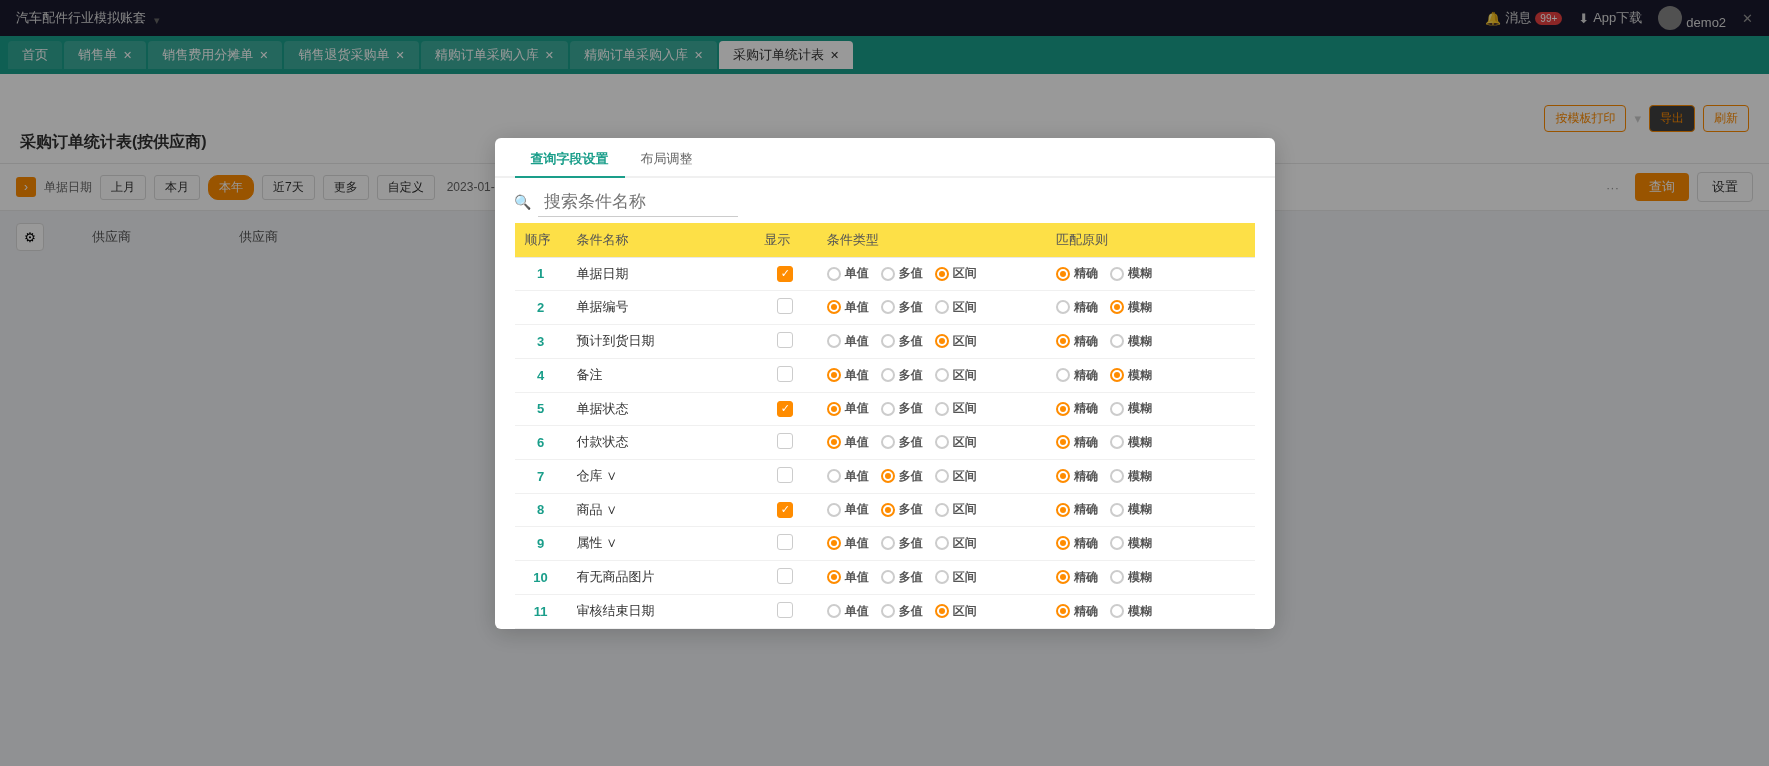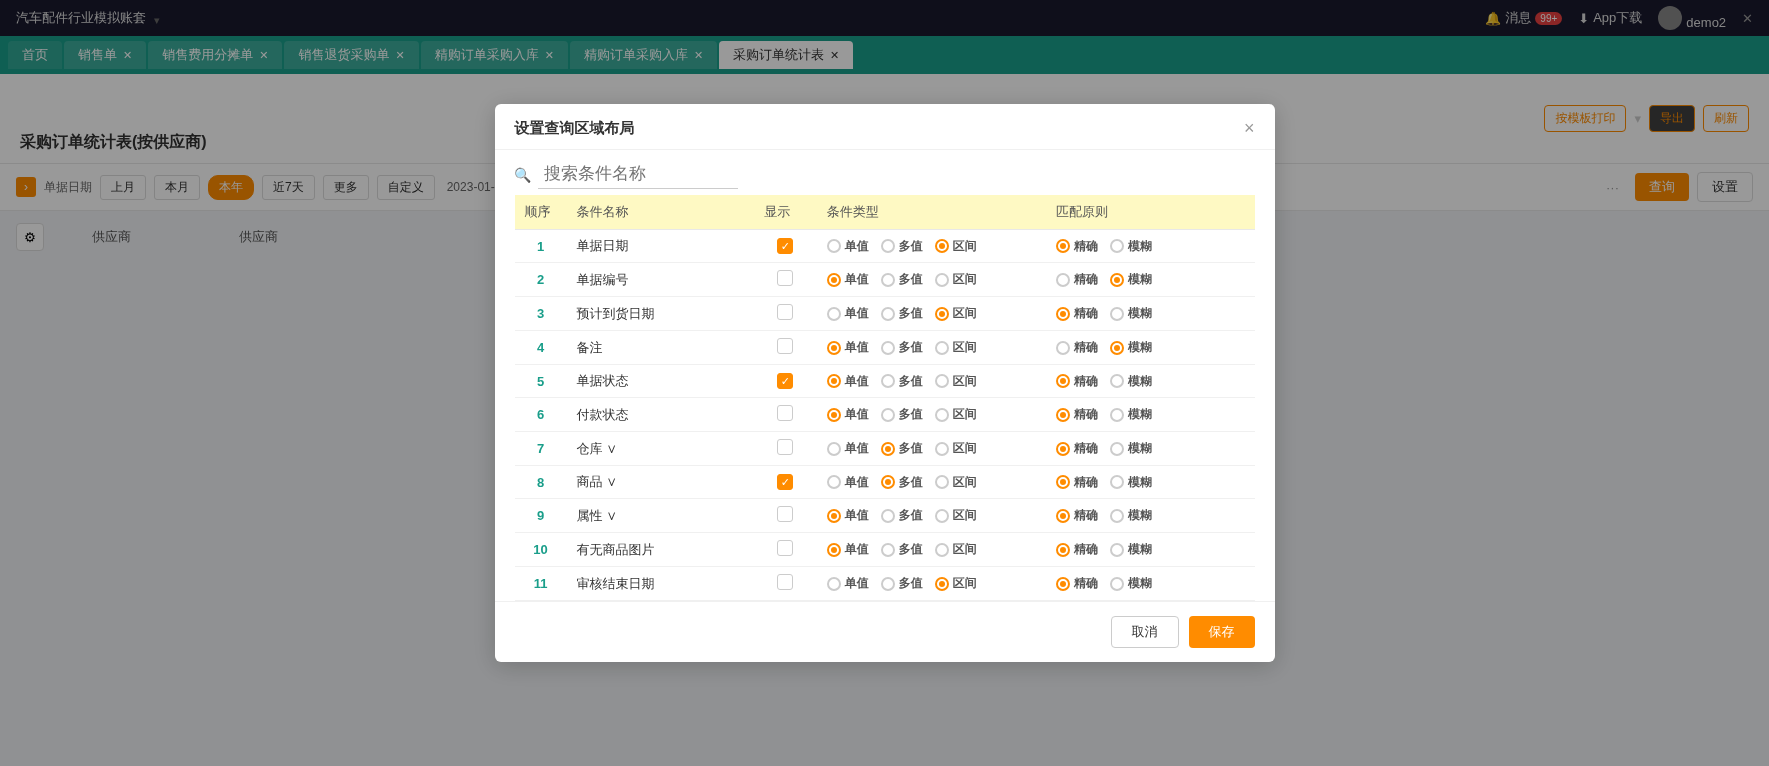--- a/index.html
+++ b/index.html
@@ -162,21 +162,21 @@
       flex: 1;
       overflow-y: auto;
       padding: 0 20px;
     }
     .modal-table {
       width: 100%;
       border-collapse: collapse;
       font-size: 13px;
     }
     .modal-table th {
-      background: #fef9c3;
+      background: #fde047;
       padding: 8px 10px;
       text-align: left;
       color: #555;
       font-weight: normal;
       border-bottom: 1px solid #e8e8e8;
       position: sticky;
       top: 0;
       z-index: 1;
     }
     .modal-table td {
@@ -349,25 +349,29 @@
   <div class="table-header-row">
     <button class="gear-btn">⚙</button>
     <span style="font-size:13px;color:#555;padding:0 40px;">供应商</span>
     <span style="font-size:13px;color:#555;padding:0 60px;">供应商</span>
   </div>
 </div>
 
 <div class="overlay">
   <div class="modal">
 
-    <div class="modal-header">
-      <span class="modal-title">设置查询区域布局</span>
-      <button class="modal-close">×</button>
+
+    <div class="modal-tabs">
+      <div class="modal-tab active">
+        <span>查询字段设置</span>
+      </div>
+      <div class="modal-tab">
+        <span>布局调整</span>
+      </div>
     </div>
-
 
     <div class="modal-search">
       <span class="search-icon">🔍</span>
       <input type="text" style="width: 200px;" placeholder="搜索条件名称">
     </div>
 
     <div class="modal-table-wrap">
       <table class="modal-table">
         <thead>
           <tr>
@@ -739,18 +743,14 @@
                     <span class="radio-dot"></span>
                     <span class="radio-label">模糊</span>
                   </label>
                 </div>
               </td>
             </tr>
           </tbody>
       </table>
     </div>
 
-    <div class="modal-footer">
-      <button class="btn-cancel">取消</button>
-      <button class="btn-save">保存</button>
-    </div>
   </div>
 </div>
 
 </body></html>

